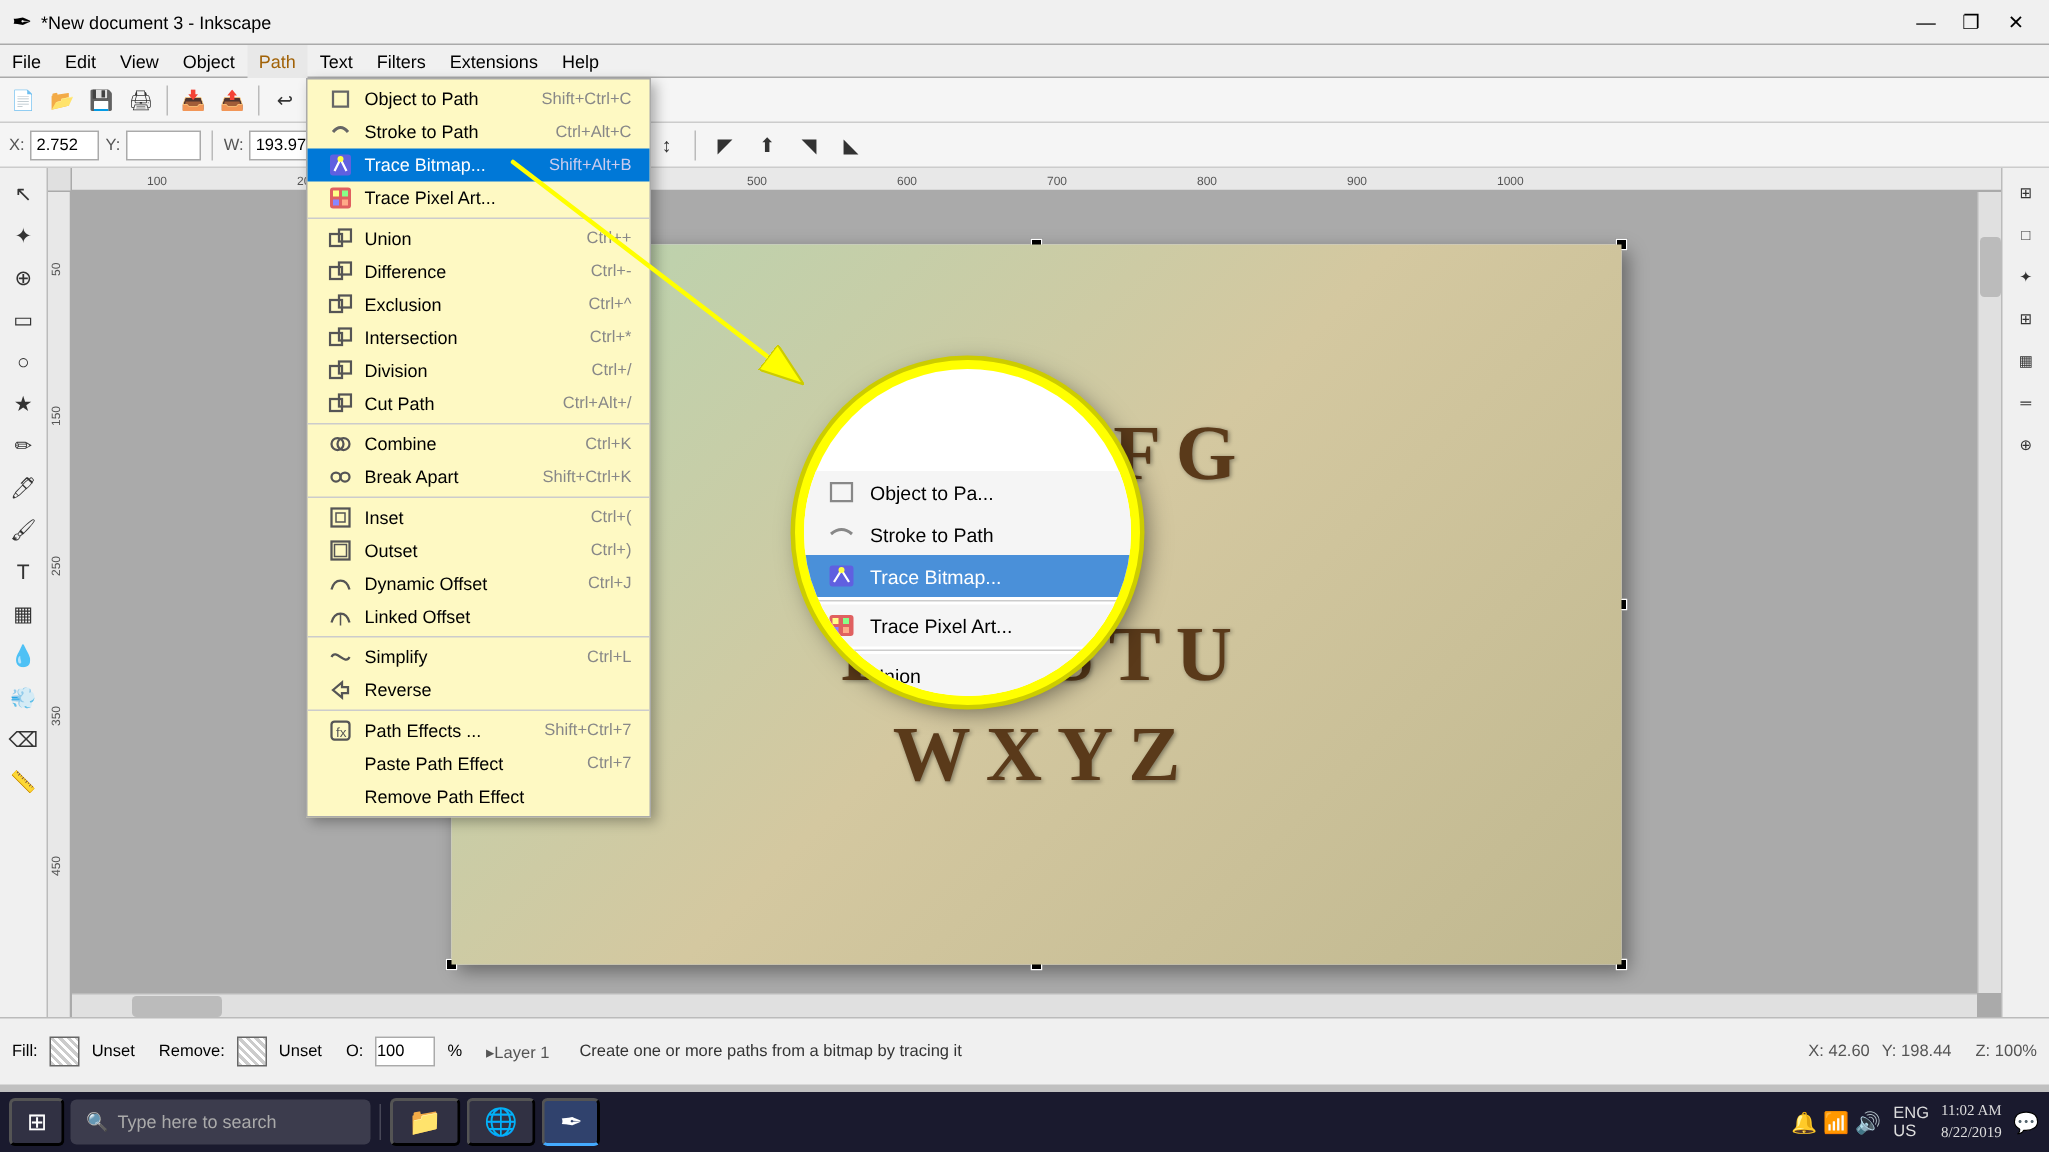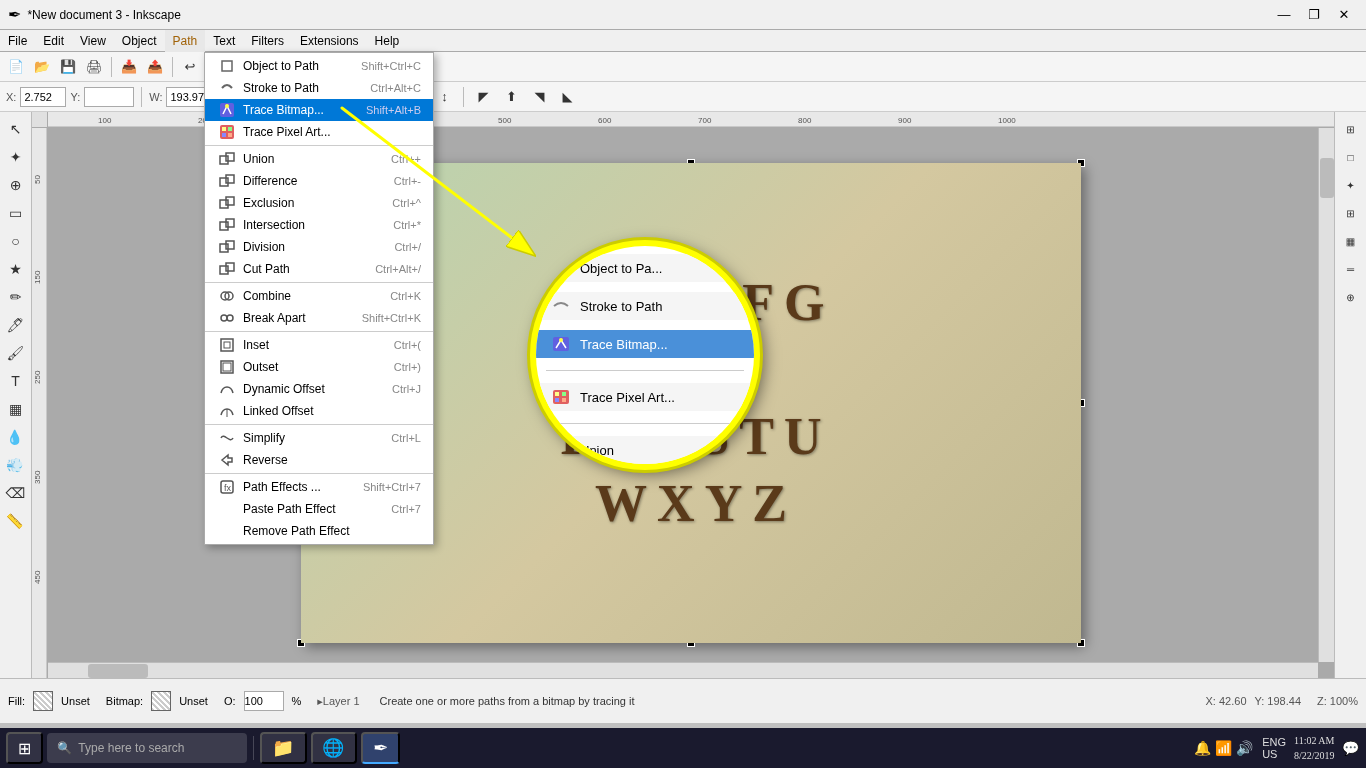--- a/index.html
+++ b/index.html
@@ -229,21 +229,21 @@
       gap: 4px;
       position: absolute;
       bottom: 0;
     }
 
     
     #path-menu {
       position: absolute;
       top: 52px; left: 204px;
       width: 230px;
-      background: #ffffff;
+      background: #fef9c3;
       border: 1px solid #aaa;
       box-shadow: 3px 3px 8px rgba(0,0,0,0.3);
       z-index: 100;
       padding: 2px 0;
     }
     .menu-item-row {
       display: flex;
       align-items: center;
       padding: 3px 12px;
       cursor: pointer;
@@ -267,21 +267,21 @@
     #magnify-circle {
       position: absolute;
       left: 530px; top: 240px;
       width: 230px; height: 230px;
       border-radius: 50%;
       background: #fff;
       border: 6px solid #ffff00;
       box-shadow: 0 0 0 3px #cccc00, 4px 4px 16px rgba(0,0,0,0.5);
       z-index: 200;
       overflow: hidden;
-      display: flex; flex-direction: column; align-items: stretch; justify-content: space-between;
+      display: flex; flex-direction: column; align-items: stretch; justify-content: flex-end;
       padding-top: 8px;
     }
     .ctx-item {
       display: flex; align-items: center;
       padding: 5px 14px;
       cursor: pointer;
       font-size: 13px;
       color: #000;
       background: #f5f5f5;
     }
@@ -522,21 +522,21 @@
     <button class="tool-btn" style="font-size:10px;">▦</button>
     <button class="tool-btn" style="font-size:10px;">═</button>
     <button class="tool-btn" style="font-size:10px;">⊕</button>
   </div>
 </div>
 
 <div id="statusbar">
   <span>Fill:</span>
   <div class="color-swatch" style="background: repeating-linear-gradient(45deg, #ccc 0, #ccc 2px, #fff 0, #fff 4px);"></div>
   <span>Unset</span>
-  <span style="margin-left:8px;">Bitmap:</span>
+  <span style="margin-left:8px;">Remove:</span>
   <div class="color-swatch" style="background: repeating-linear-gradient(45deg, #ccc 0, #ccc 2px, #fff 0, #fff 4px);"></div>
   <span>Unset</span>
   <span style="margin-left:8px;">O:</span>
   <input type="number" style="width: 40px; height: 20px; font-size: 11px; border: 1px solid rgb(170, 170, 170);" value="100">
   <span>%</span>
   <span style="margin-left:8px; color:#555;">▸Layer 1</span>
   <span style="margin-left:12px; color:#333; flex:1;">Create one or more paths from a bitmap by tracing it</span>
   <span style="margin-left:auto; font-size:11px; color:#555;">X: <span>42.60</span></span>
   <span style="margin-left:0; font-size:11px; color:#555;">Y: <span>198.44</span></span>
   <span style="margin-left:8px; font-size:11px; color:#555;">Z: <span>100%</span></span>

